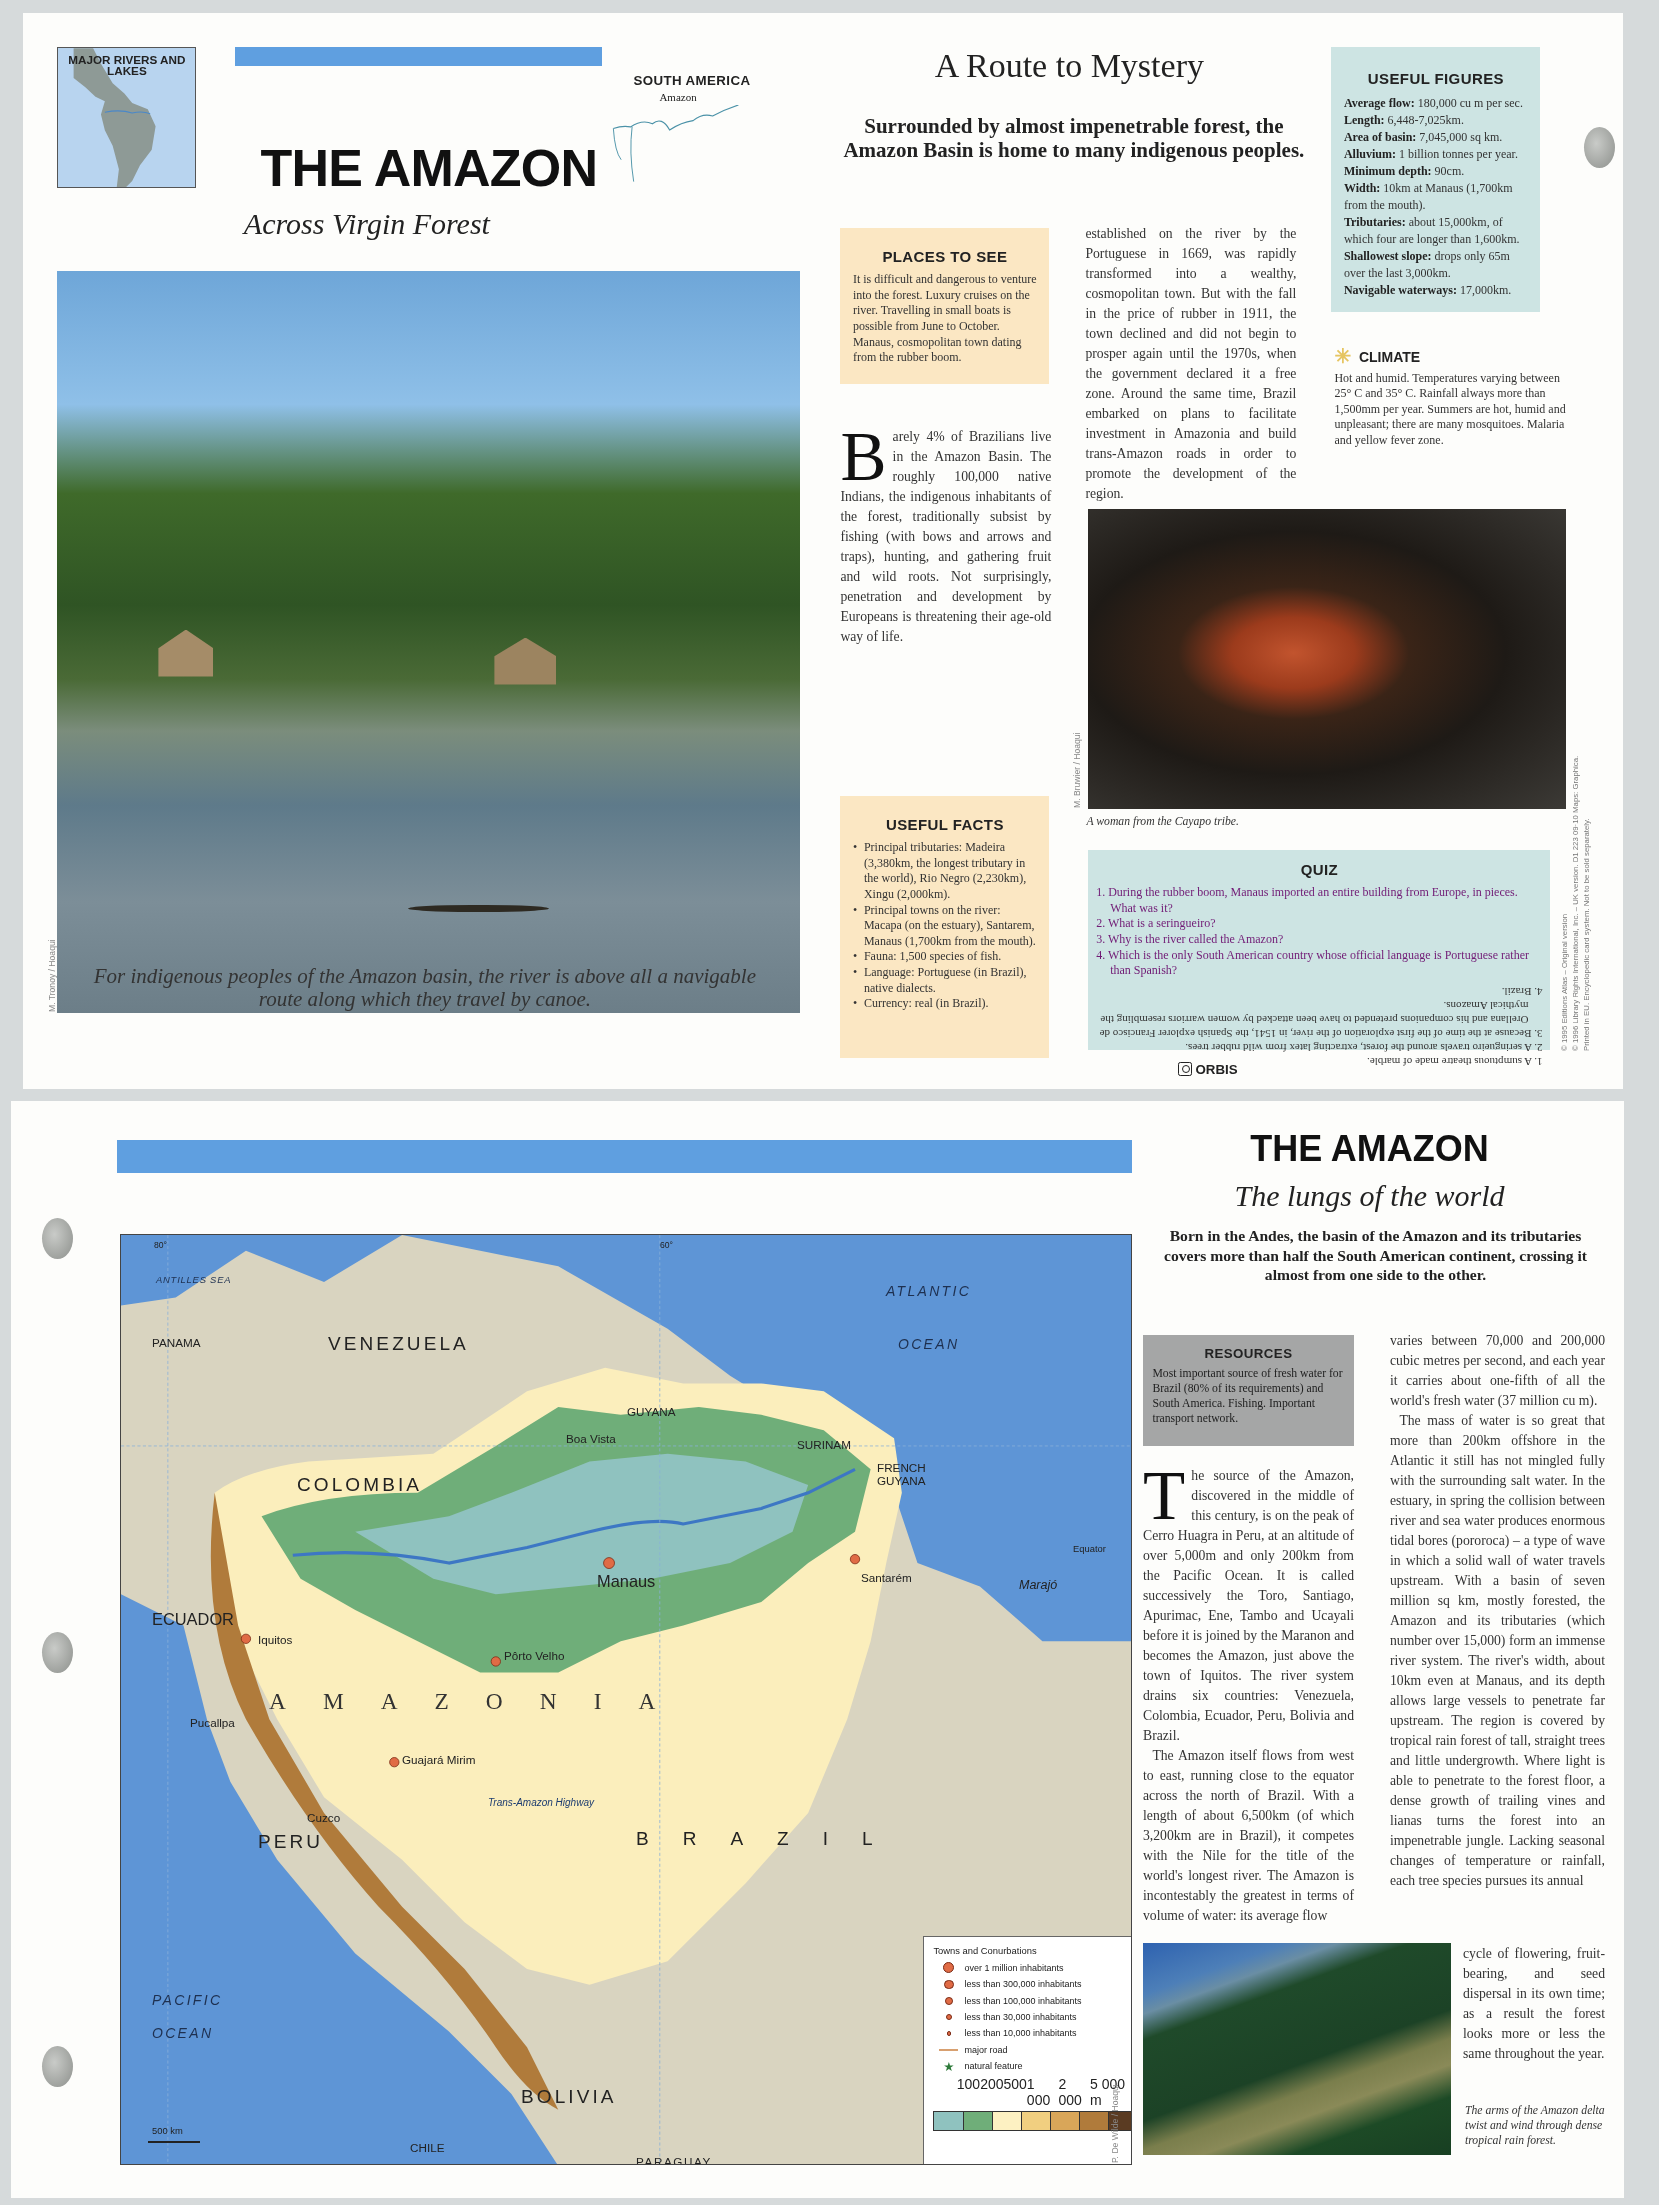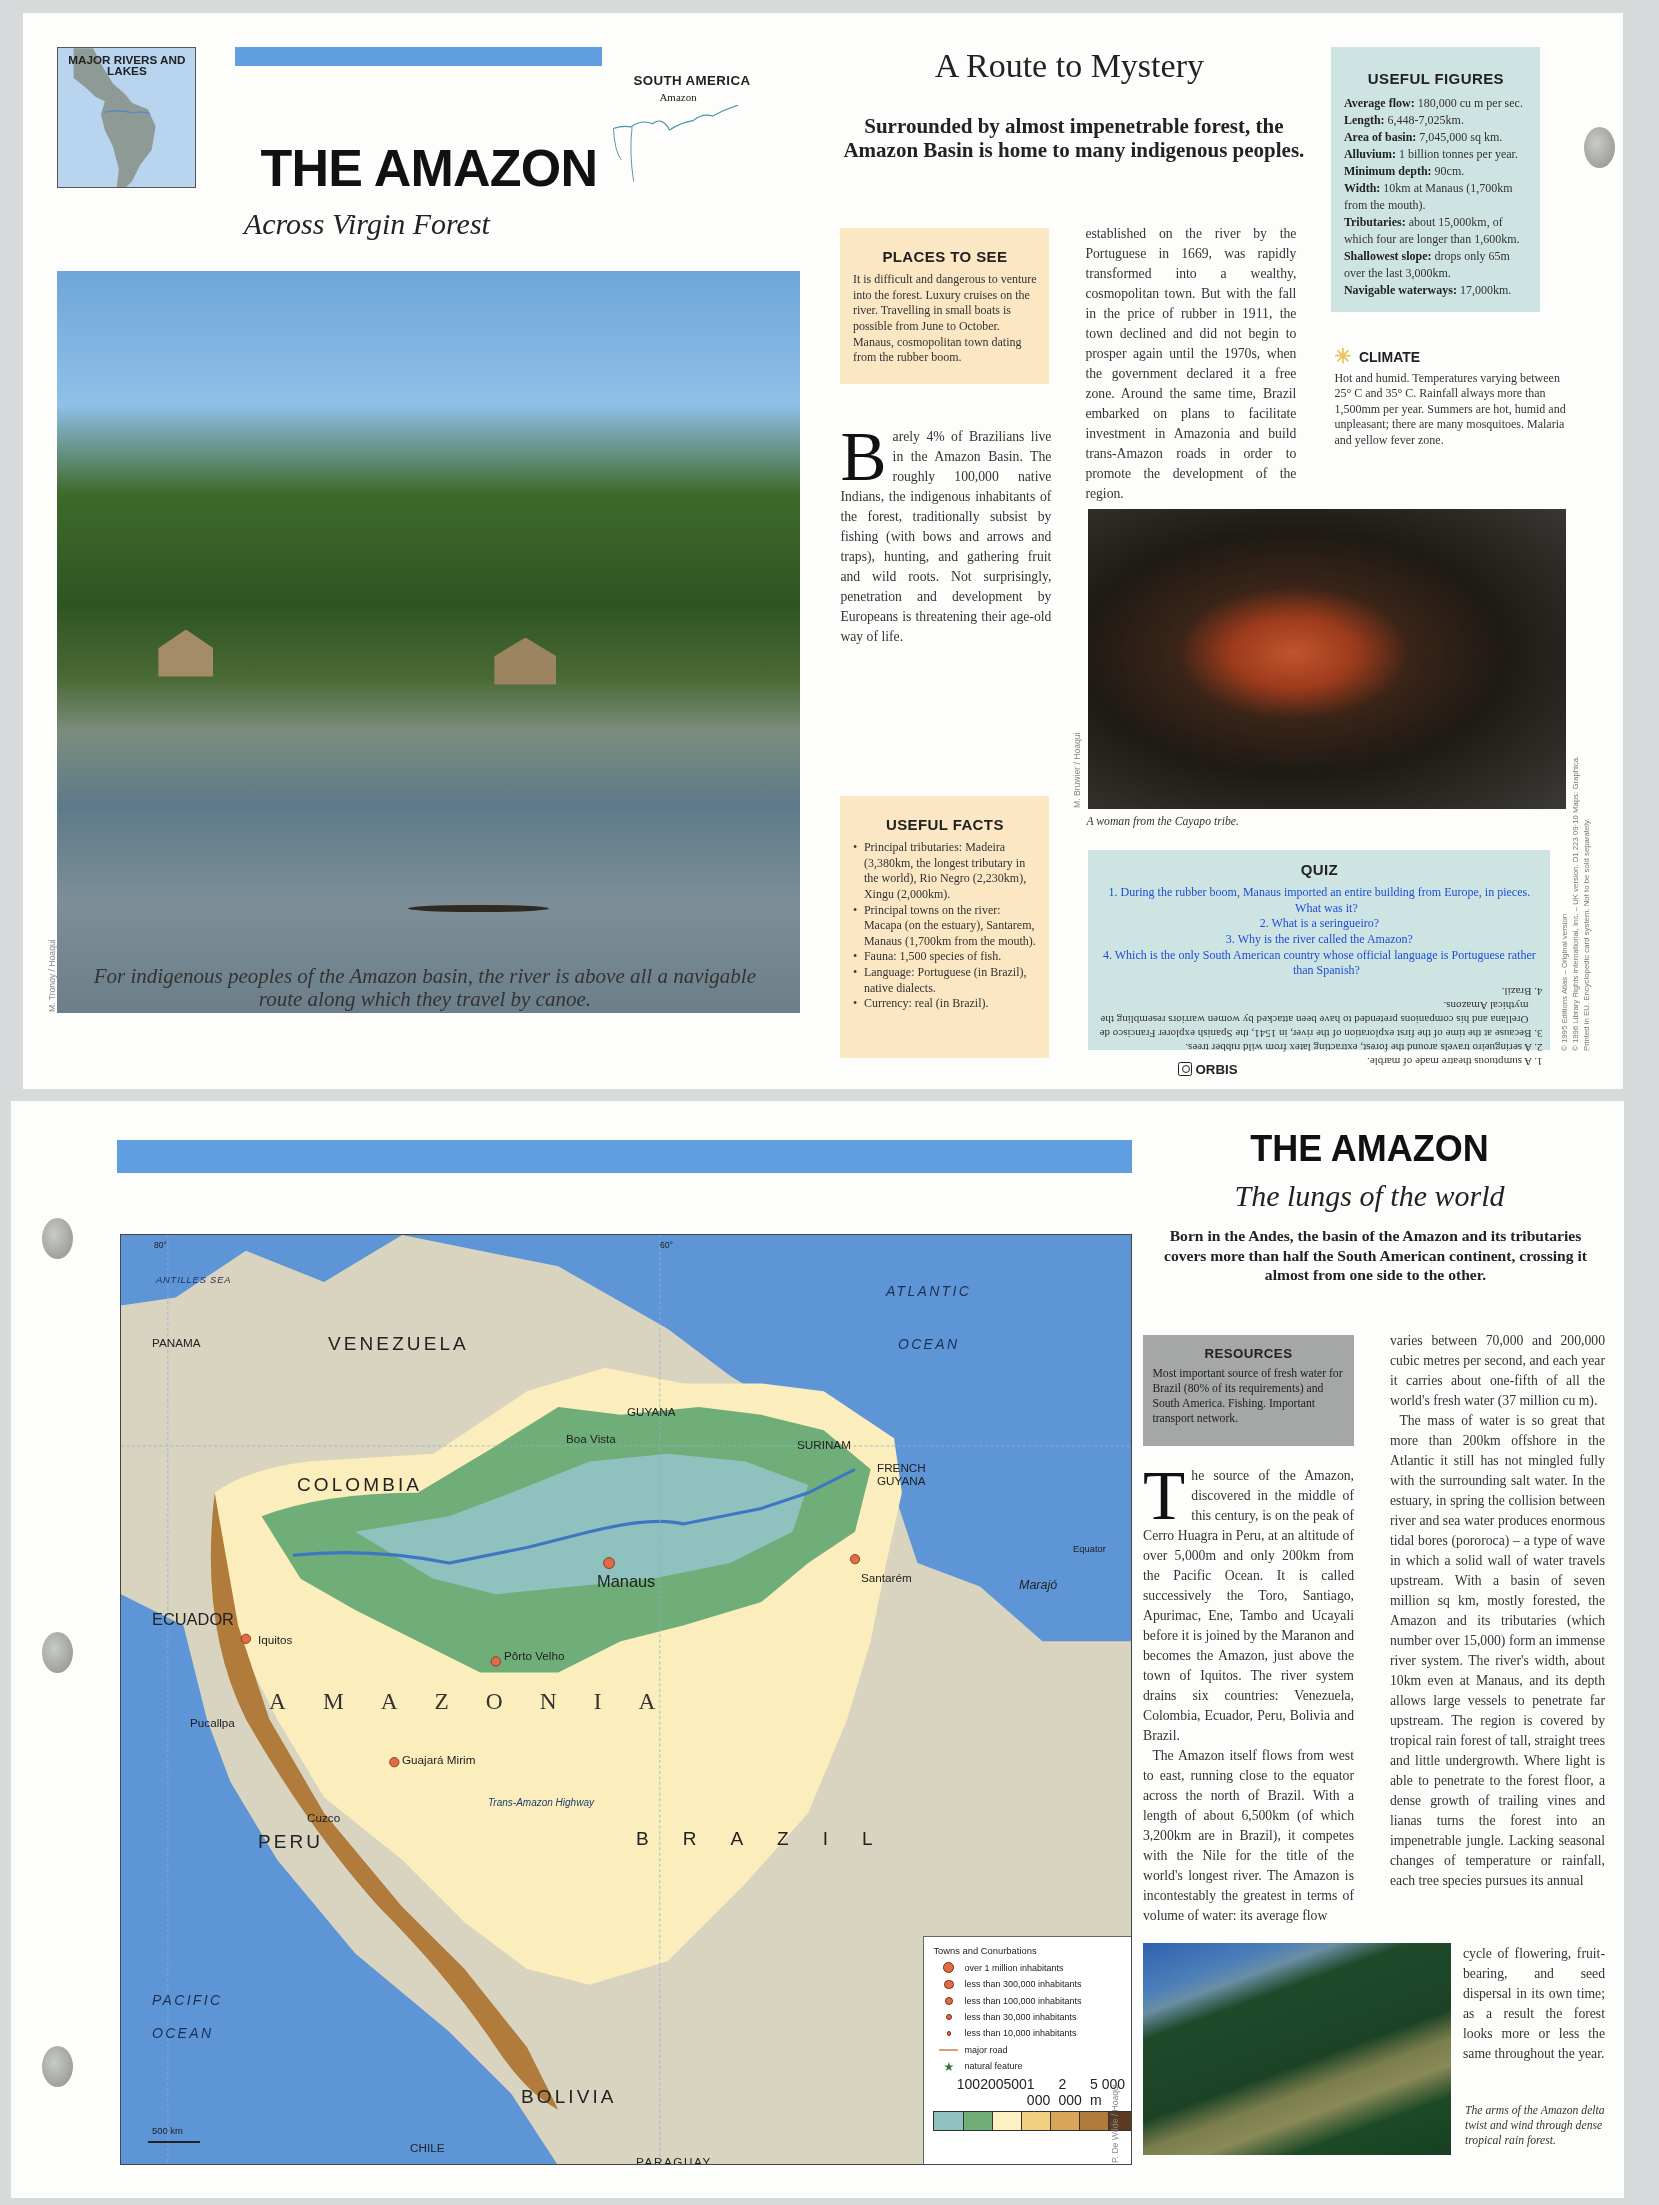--- a/index.html
+++ b/index.html
@@ -52,21 +52,21 @@
   .climate-head { font-family:"Liberation Sans",sans-serif; font-weight:bold; font-size:14px; color:#222; display:flex; align-items:center; gap:7.8px; }
   .sun { color: #e6c560; font-size: 20px; line-height: 15.6px; }
 
   .photo-woman { left: 1065px; top: 496px; width: 478px; height: 300px;
      background: radial-gradient(ellipse at 43% 48%, #c2542e 0%, #9c3b1c 16%, #3a2417 30%, #1e1a16 55%, #3c3a36 100%); }
 
   .facts-list { list-style: none; font-size: 12px; line-height: 15.6px; color:#333; }
   .facts-list li { padding-left: 11px; position: relative; font-family: Liberation Serif, serif; }
   .facts-list li::before { content: "•"; position: absolute; left: 0; }
 
-  .quiz-q { font-size: 12px; line-height: 15.6px; color:#1d4ed8;text-align:center; }
+  .quiz-q { font-size: 12px; line-height: 15.6px; color:#701a75; }
   .quiz-q li { list-style: none; padding-left: 14px; text-indent: -14px; }
   .quiz-ans { transform: rotate(180deg); font-size: 11px; line-height: 14px; color:#333; margin-top: 6.2px; }
   .quiz-ans li { list-style: none; padding-left: 14px; text-indent: -14px; }
 
   .legal { font-family:"Liberation Sans",sans-serif; font-size: 7.8px; color: #777; line-height: 11px; transform-origin: left top; transform: rotate(-90deg); white-space: nowrap; }
   .orbis { left: 1155px; top: 1049px; font-family:"Liberation Sans",sans-serif; font-weight:bold; font-size: 13.3px; color:#222; display:flex; align-items:center; gap:3.1px; }
   .orbis-mark { width: 14px; height: 14px; border: 1.6px solid #222; border-radius: 2.3px; position: relative; }
   .orbis-mark::after { content:""; position:absolute; left:2.3px; top:2.3px; width:6.2px; height:6.2px; border-radius:50%; border:1.6px solid #222; }
 
   

